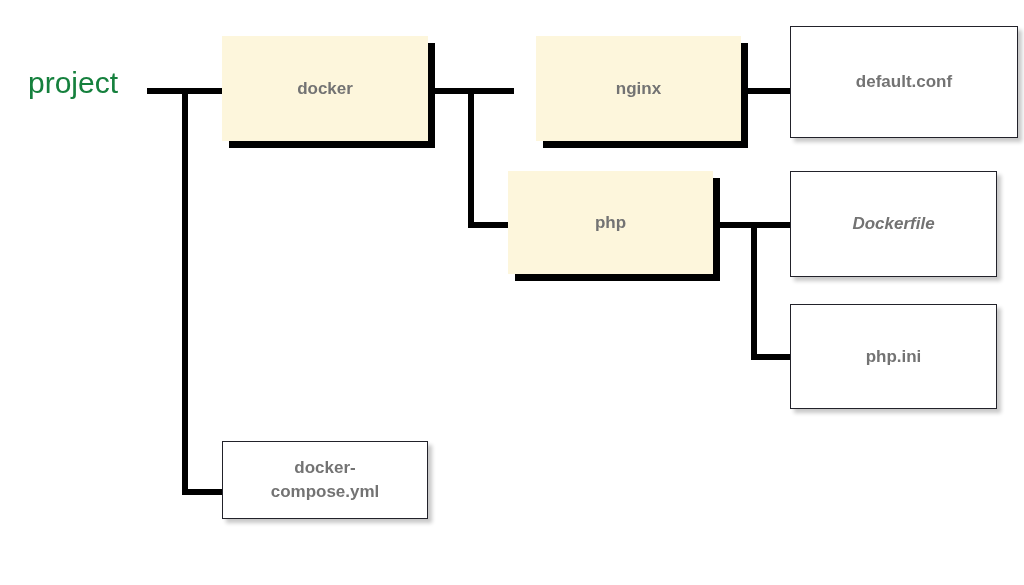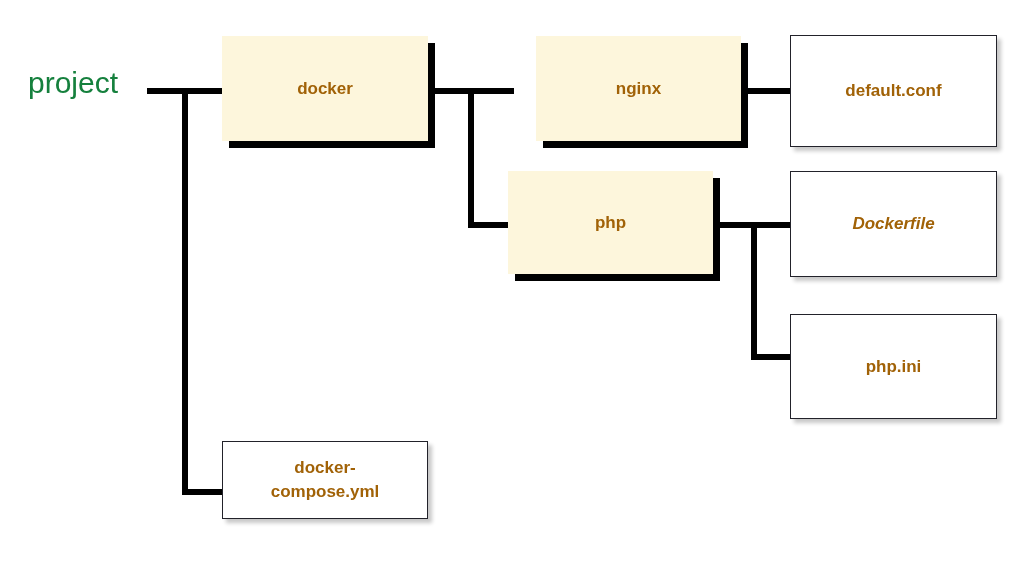--- a/index.html
+++ b/index.html
@@ -40,21 +40,21 @@
   
   .node {
     position: absolute;
     box-sizing: border-box;
     display: flex;
     align-items: center;
     justify-content: center;
     text-align: center;
     font-size: 17px;
     font-weight: bold;
-    color: #a16207;
+    color: #737373;
     line-height: 24px;
     padding: 2px 6px;
   }
 
   
   .node.folder {
     background: #fdf6dc;
     border: none;
     box-shadow: 7px 7px 0 0 #000000;
   }
@@ -100,33 +100,33 @@
   <div class="line-h" style="left:751px; top:354px; width:46px;"></div>
 
   <div class="node folder" style="left:222px; top:36px;  width:206px; height:105px;">
     <span class="node-label">docker</span>
   </div>
 
   <div class="node folder" style="left:536px; top:36px;  width:205px; height:105px;">
     <span class="node-label">nginx</span>
   </div>
 
-  <div class="node file" style="left:790px; top:35px;  width:207px; height:112px;">
+  <div class="node file" style="left:790px; top:26px;  width:228px; height:112px;">
     <span class="node-label">default.conf</span>
   </div>
 
   <div class="node folder" style="left:508px; top:171px; width:205px; height:103px;">
     <span class="node-label">php</span>
   </div>
 
   <div class="node file" style="left:790px; top:171px; width:207px; height:106px;font-style:italic;">
     <span class="node-label">Dockerfile</span>
   </div>
 
-  <div class="node file" style="left:790px; top:314px; width:207px; height:105px;">
+  <div class="node file" style="left:790px; top:304px; width:207px; height:105px;">
     <span class="node-label">php.ini</span>
   </div>
 
   <div class="node file" style="left:222px; top:441px; width:206px; height:78px;">
     <span class="node-label">docker-
 compose.yml</span>
   </div>
 
 </div>
 

